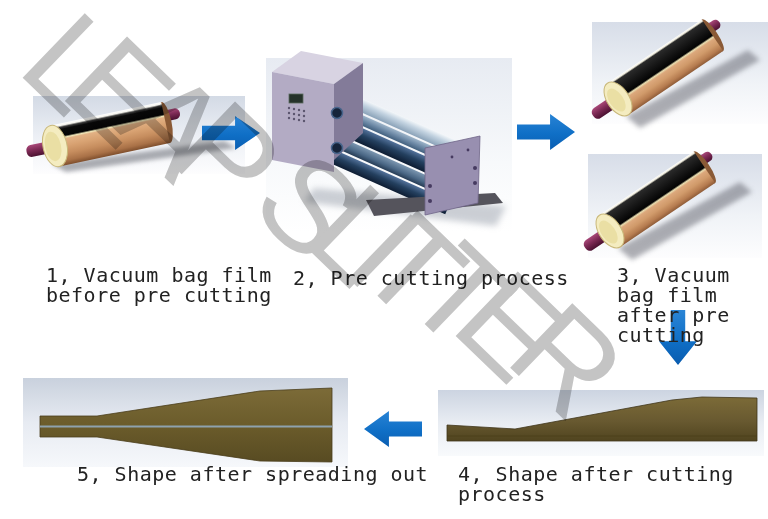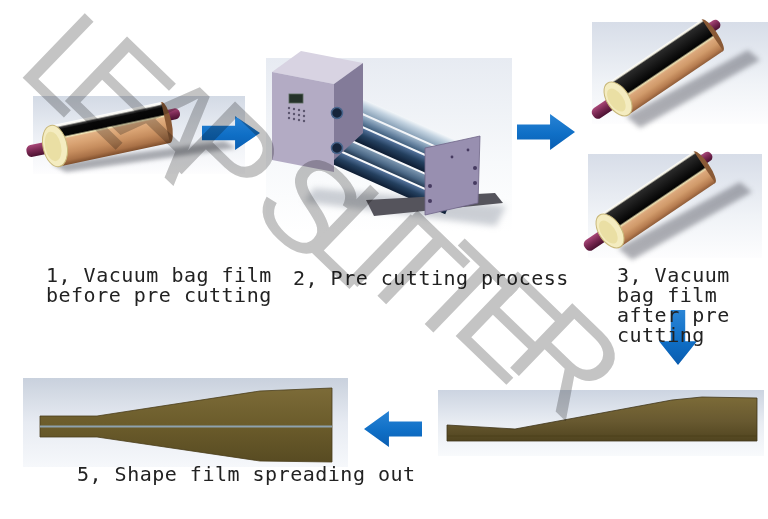--- a/index.html
+++ b/index.html
@@ -278,17 +278,18 @@
   <div class="flow-arrow arrow-right abs" style="left:202px;top:114px;width:58px;height:38px;"></div>
   <div class="flow-arrow arrow-right abs" style="left:517px;top:112px;width:58px;height:40px;"></div>
   <div class="flow-arrow arrow-down  abs" style="left:659px;top:310px;width:38px;height:55px;"></div>
   <div class="flow-arrow arrow-left  abs" style="left:364px;top:409px;width:58px;height:40px;"></div>
 
   <div class="step-label" style="left:46px;top:265px;">1, Vacuum bag film
 before pre cutting</div>
   <div class="step-label" style="left:293px;top:268px;">2, Pre cutting process</div>
   <div class="step-label" style="left:617px;top:265px;">3, Vacuum bag film
 after pre cutting</div>
-  <div class="step-label" style="left:77px;top:464px;">5, Shape film spreading out</div>
+  <div class="step-label" style="left:458px;top:464px;">4, Shape after cutting process</div>
+  <div class="step-label" style="left:77px;top:464px;">5, Shape after spreading out</div>
 
   <div class="watermark" id="watermark"><span class="wm-letter">L</span><span class="wm-letter">E</span><span class="wm-letter">A</span><span class="wm-letter">P</span><span class="wm-space">&nbsp;</span><span class="wm-letter">S</span><span class="wm-letter">L</span><span class="wm-letter">I</span><span class="wm-letter">T</span><span class="wm-letter">T</span><span class="wm-letter">E</span><span class="wm-letter">R</span></div>
 
 </div>
 
 </body></html>

